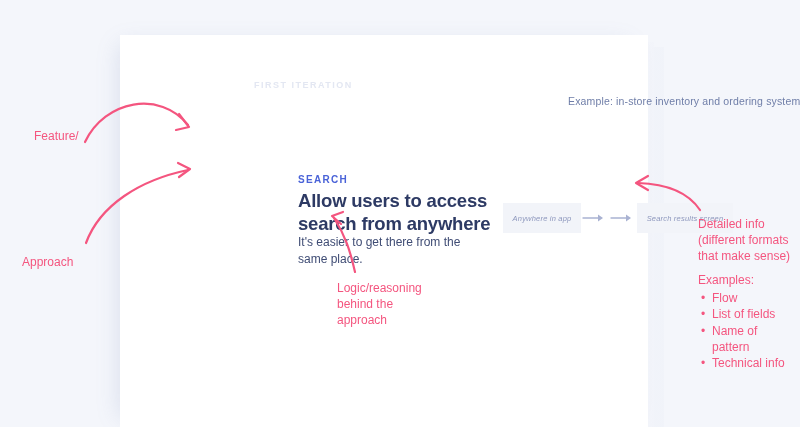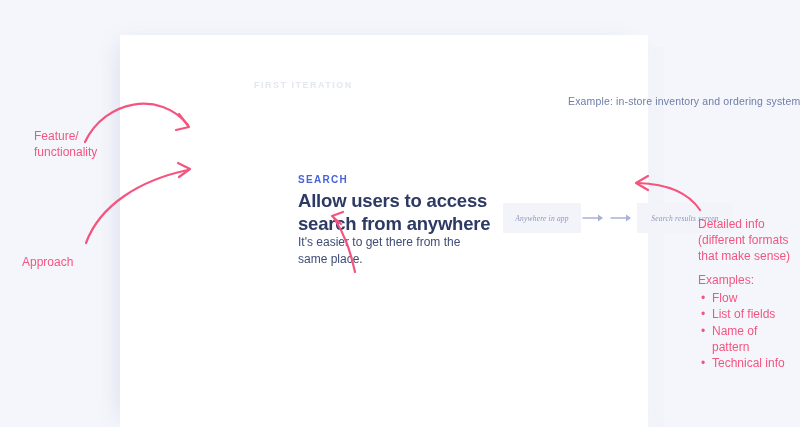--- a/index.html
+++ b/index.html
@@ -53,21 +53,21 @@
   }
 
   
   .flow{position:absolute;left:383px;top:168px;display:flex;align-items:center;}
   .flow-box{
     background:#f2f4f9;
     height:30px;
     display:flex;align-items:center;justify-content:center;
     color:#8d97bd;
     font-size:7.5px;
-    font-family:Liberation Serif, serif;
+    font-family:Liberation Sans, sans-serif;
     letter-spacing:.2px;
     font-style:italic;
     white-space:nowrap;
     padding:0 6px;
   }
   .fb1{width:66px;}
   .fb2{width:70px;}
   .fb3{width:84px;}
   .flow-arrow{
     width:28px;height:30px;display:flex;align-items:center;justify-content:center;
@@ -135,25 +135,29 @@
       <path d="M355 272 C350 250, 345 235, 334 218" data-name="arrow-logic-to-subcopy-path"></path>
       <path d="M341 224 L332 216 L343 212" stroke-width="2.2" stroke-linejoin="round"></path>
 
       <path d="M700 210 C690 195, 670 184, 638 183" data-name="arrow-detailed-to-flow-path"></path>
       <path d="M648 176 L636 183 L648 190" stroke-width="2.2" stroke-linejoin="round"></path>
     </g>
   </svg>
 
   <div class="anno anno-feature" data-name="annotation-feature">
     <div data-name="annotation-feature-line-1">Feature/</div>
-    <div data-name="annotation-feature-line-2">functionality</div>
   </div>
 
   <div class="anno anno-approach" data-name="annotation-approach">Approach</div>
 
+  <div class="anno anno-logic" data-name="annotation-logic">
+    <div data-name="annotation-logic-line-1">Logic/reasoning</div>
+    <div data-name="annotation-logic-line-2">behind the</div>
+    <div data-name="annotation-logic-line-3">approach</div>
+  </div>
 
   <div class="anno anno-detailed" data-name="annotation-detailed-info">
     <div data-name="annotation-detailed-line-1">Detailed info</div>
     <div data-name="annotation-detailed-line-2">(different formats</div>
     <div data-name="annotation-detailed-line-3">that make sense)</div>
   </div>
 
   <div class="anno anno-examples" data-name="annotation-examples">
     <div data-name="annotation-examples-title">Examples:</div>
     <ul data-name="annotation-examples-list">

